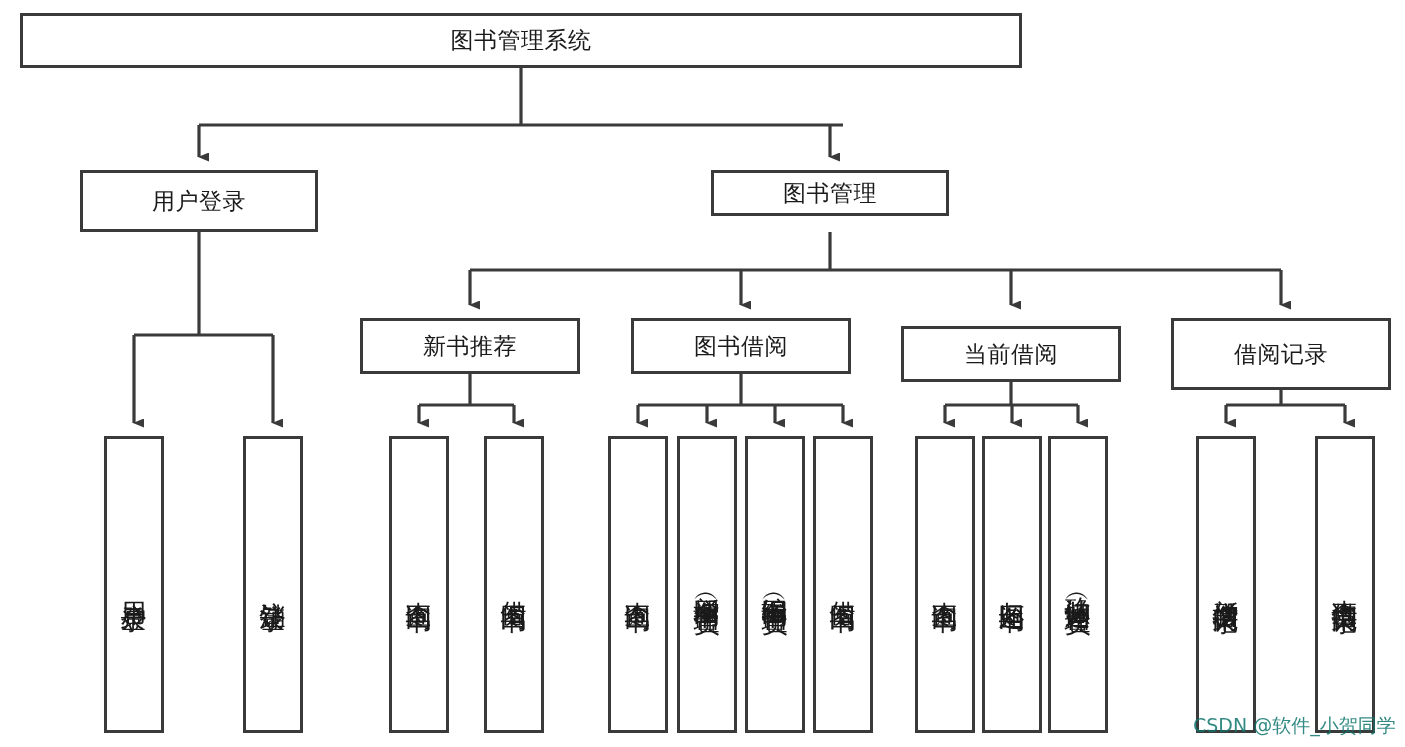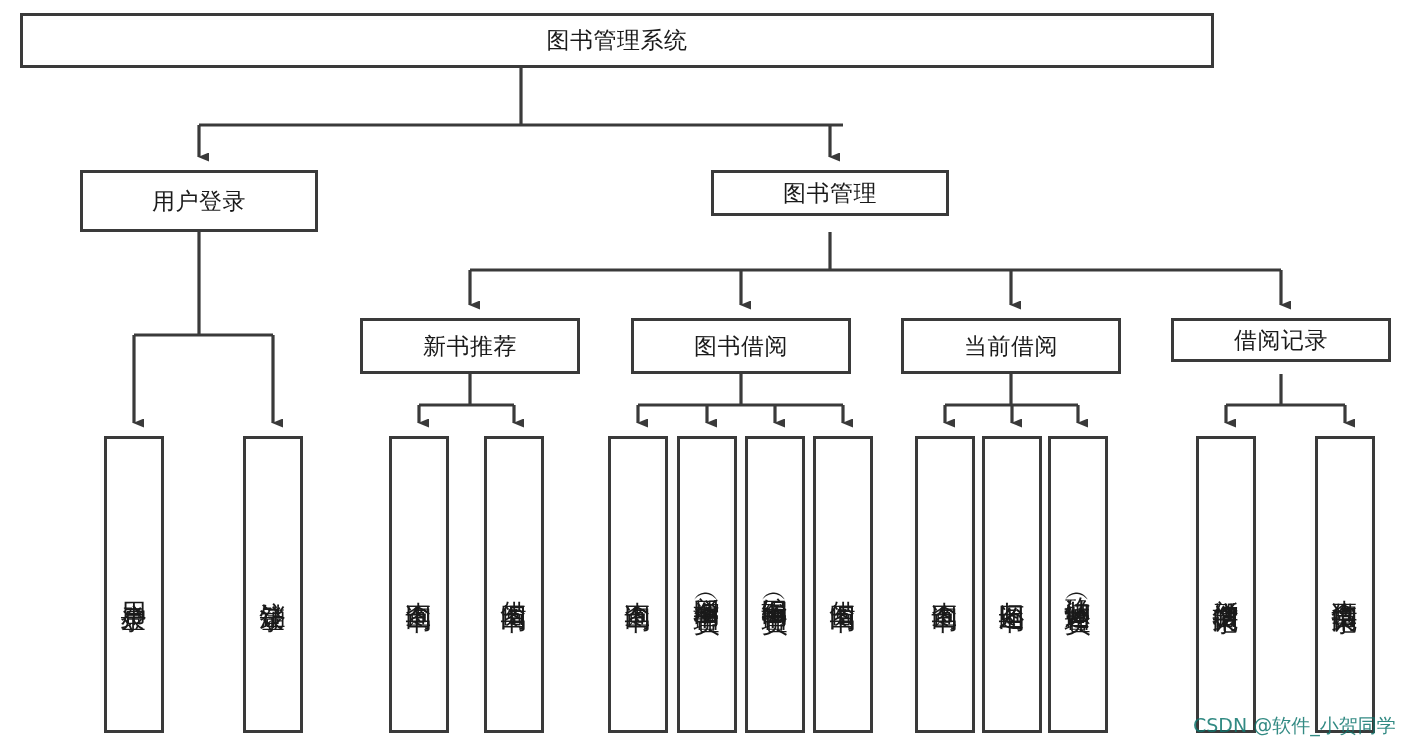--- a/index.html
+++ b/index.html
@@ -120,41 +120,41 @@
       <path d="M1012,405 L1012,423" marker-end="url(#arrowhead)"></path>
       <path d="M1078,405 L1078,423" marker-end="url(#arrowhead)"></path>
 
       <path d="M1281,374 L1281,405"></path>
       <path d="M1226,405 L1345,405"></path>
       <path d="M1226,405 L1226,423" marker-end="url(#arrowhead)"></path>
       <path d="M1345,405 L1345,423" marker-end="url(#arrowhead)"></path>
     </g>
   </svg>
 
-  <div class="node horiz" style="left: 20px; top: 13px; width: 1194px; height: 55px;">
+  <div class="node horiz" style="left: 20px; top: 13px; width: 1002px; height: 55px;">
     <span class="label">图书管理系统</span>
   </div>
 
   <div class="node horiz" style="left: 80px; top: 170px; width: 238px; height: 62px;">
     <span class="label">用户登录</span>
   </div>
   <div class="node horiz" style="left: 711px; top: 170px; width: 238px; height: 46px;">
     <span class="label">图书管理</span>
   </div>
 
   <div class="node horiz" style="left: 360px; top: 318px; width: 220px; height: 56px;">
     <span class="label">新书推荐</span>
   </div>
   <div class="node horiz" style="left: 631px; top: 318px; width: 220px; height: 56px;">
     <span class="label">图书借阅</span>
   </div>
-  <div class="node horiz" style="left: 901px; top: 318px; width: 220px; height: 56px;">
+  <div class="node horiz" style="left: 901px; top: 326px; width: 220px; height: 56px;">
     <span class="label">当前借阅</span>
   </div>
-  <div class="node horiz" style="left: 1171px; top: 318px; width: 220px; height: 44px;">
+  <div class="node horiz" style="left: 1171px; top: 318px; width: 220px; height: 72px;">
     <span class="label">借阅记录</span>
   </div>
 
   <div class="node vert" style="left: 104px; top: 436px; width: 60px; height: 297px;">
     <span class="label">用户登录</span>
   </div>
   <div class="node vert" style="left: 243px; top: 436px; width: 60px; height: 297px;">
     <span class="label">注销登录</span>
   </div>
   <div class="node vert" style="left: 389px; top: 436px; width: 60px; height: 297px;">

